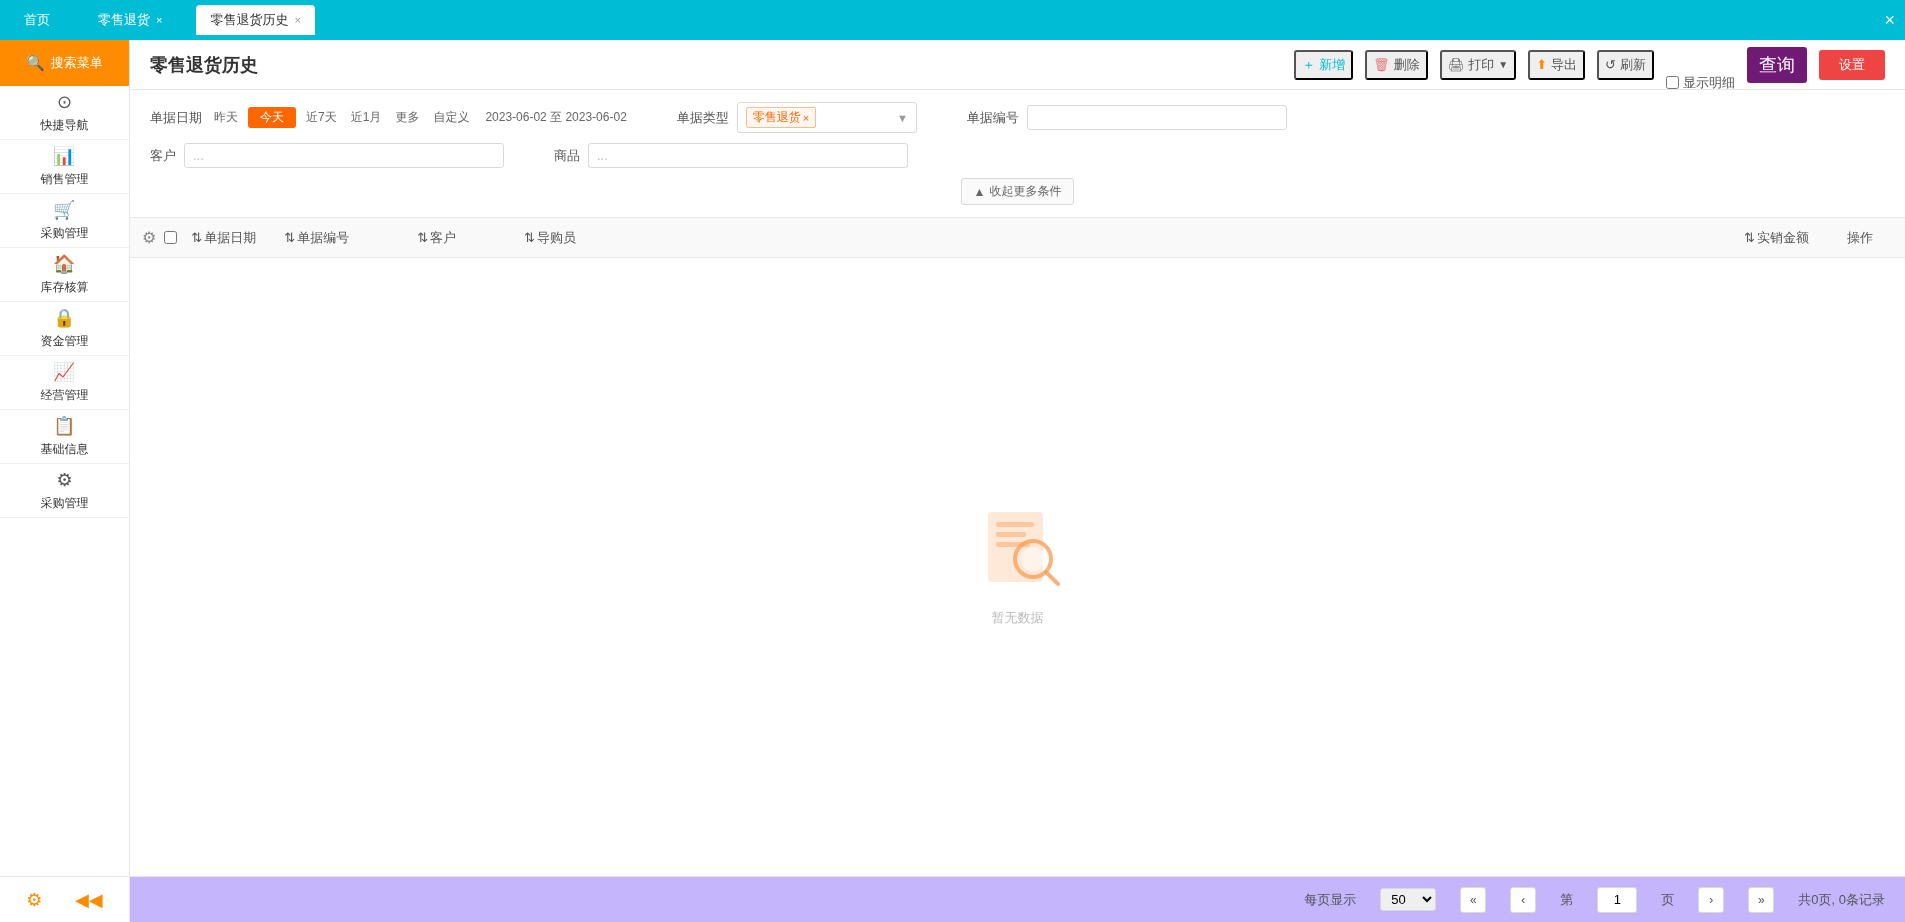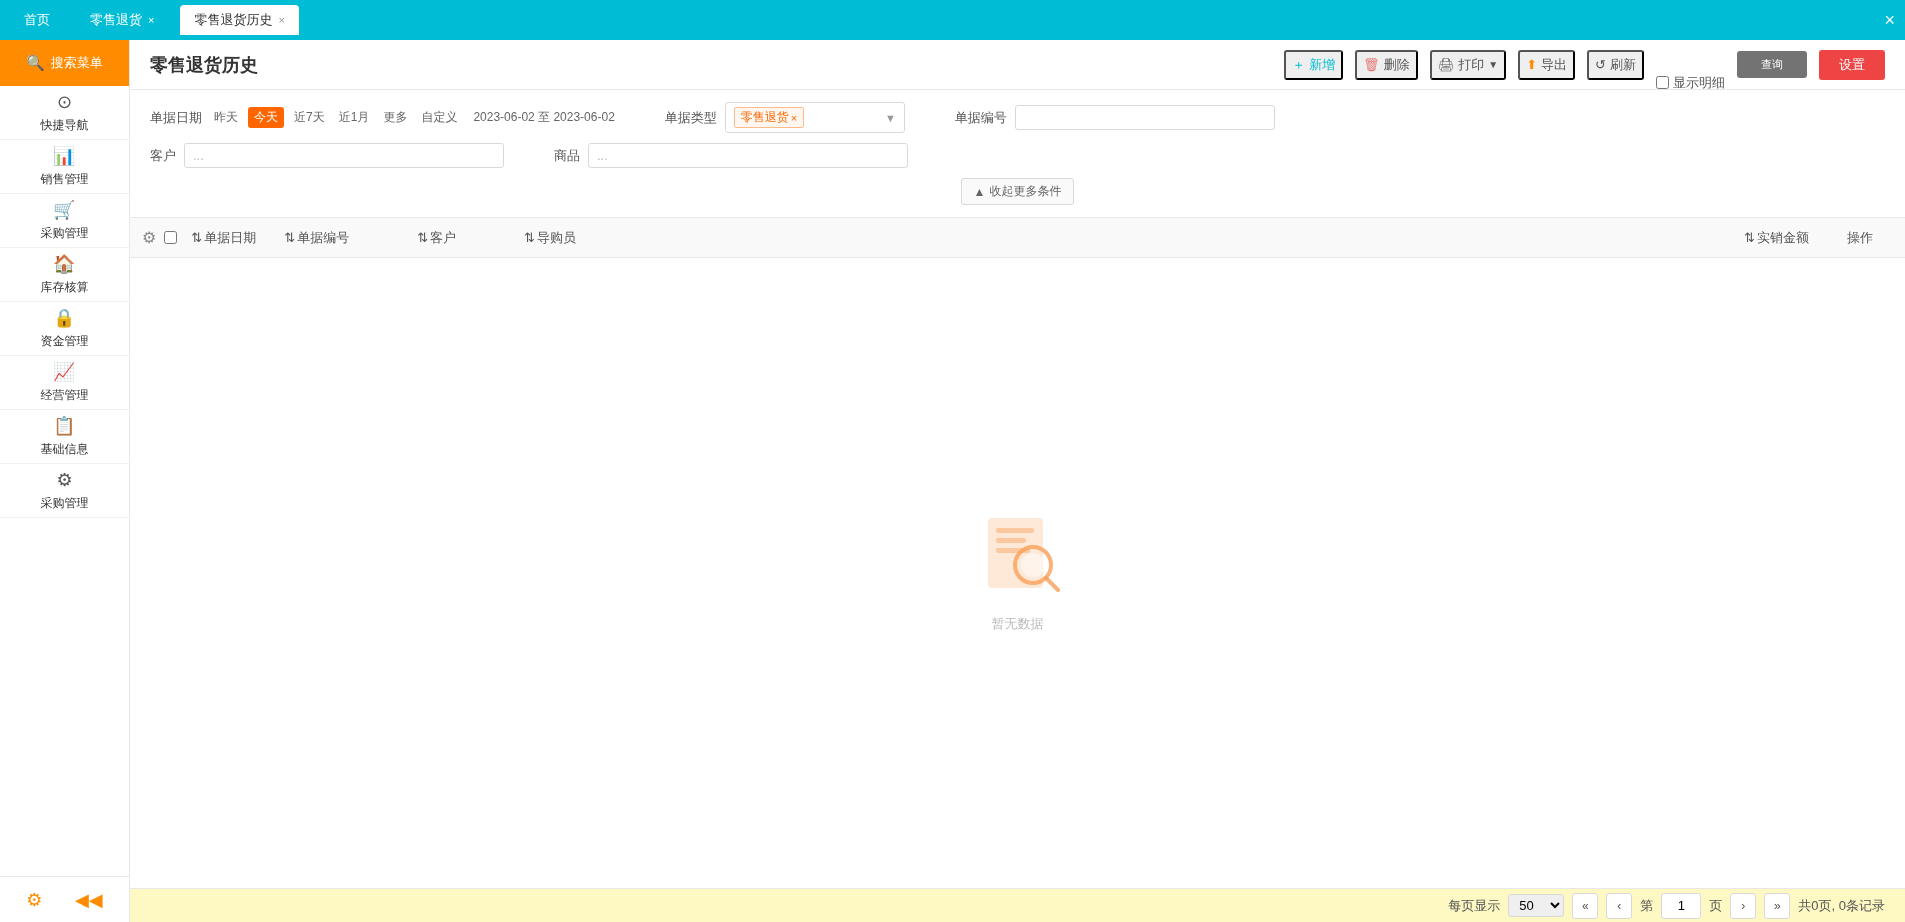--- a/index.html
+++ b/index.html
@@ -10,21 +10,21 @@
       height: 40px;
       background: #00bcd4;
       display: flex;
       align-items: center;
       padding: 0 10px;
       flex-shrink: 0;
     }
     .top-bar .tabs {
       display: flex;
       align-items: center;
-      gap: 12px;
+      gap: 20px;
       flex: 1;
     }
     .top-bar .tab {
       height: 30px;
       padding: 0 14px;
       border-radius: 4px 4px 0 0;
       display: flex;
       align-items: center;
       gap: 6px;
       font-size: 13px;
@@ -159,26 +159,26 @@
       align-items: center;
       gap: 4px;
       font-size: 13px;
       color: #555;
       cursor: pointer;
       padding: 4px 6px;
       border-radius: 3px;
     }
     .toolbar-btn.new-btn { color: #00bcd4; }
     .btn-query {
-      background: #737373;
+      background: #701a75;
       color: #fff;
       border: none;
-      padding: 6px 24px;
-      border-radius: 3px;
-      font-size: 11px;
+      padding: 6px 12px;
+      border-radius: 3px;
+      font-size: 18px;
       cursor: pointer;
     }
     .btn-setting {
       background: #ef4444;
       color: #fff;
       border: none;
       padding: 6px 20px;
       border-radius: 3px;
       font-size: 13px;
       cursor: pointer;
@@ -224,21 +224,21 @@
       font-size: 12px;
       color: #666;
       cursor: pointer;
       padding: 2px 4px;
       border-radius: 2px;
     }
     .date-opt.active {
       background: #ff6600;
       color: #fff;
       border-radius: 3px;
-      padding: 2px 6px;
+      padding: 2px 12px;
     }
     .date-range {
       font-size: 12px;
       color: #666;
       margin-left: 4px;
     }
     .filter-select {
       display: flex;
       align-items: center;
       gap: 4px;
@@ -315,28 +315,28 @@
       flex-direction: column;
       align-items: center;
       justify-content: center;
       gap: 12px;
       color: #bbb;
       font-size: 13px;
     }
 
     
     .pagination {
-      height: 34px;
-      background: #fef9c3;
+      height: 46px;
+      background: #c4b5fd;
       border-top: 1px solid #e8e8e8;
       display: flex;
       align-items: center;
       justify-content: flex-end;
       padding: 0 20px;
-      gap: 8px;
+      gap: 24px;
       font-size: 13px;
       color: #555;
       flex-shrink: 0;
     }
     .pagination select {
       border: 1px solid #d9d9d9;
       border-radius: 3px;
       padding: 2px 6px;
       font-size: 13px;
     }

